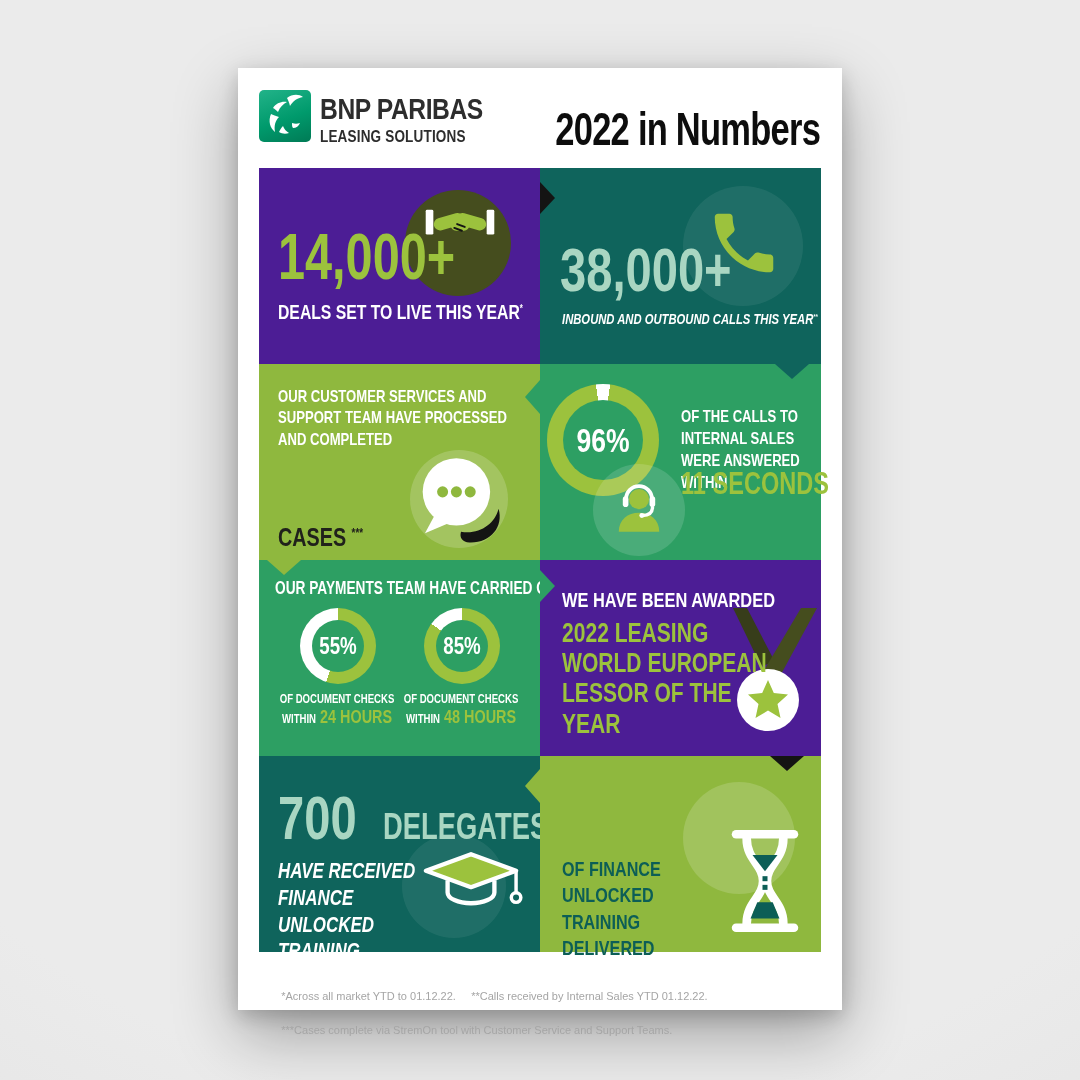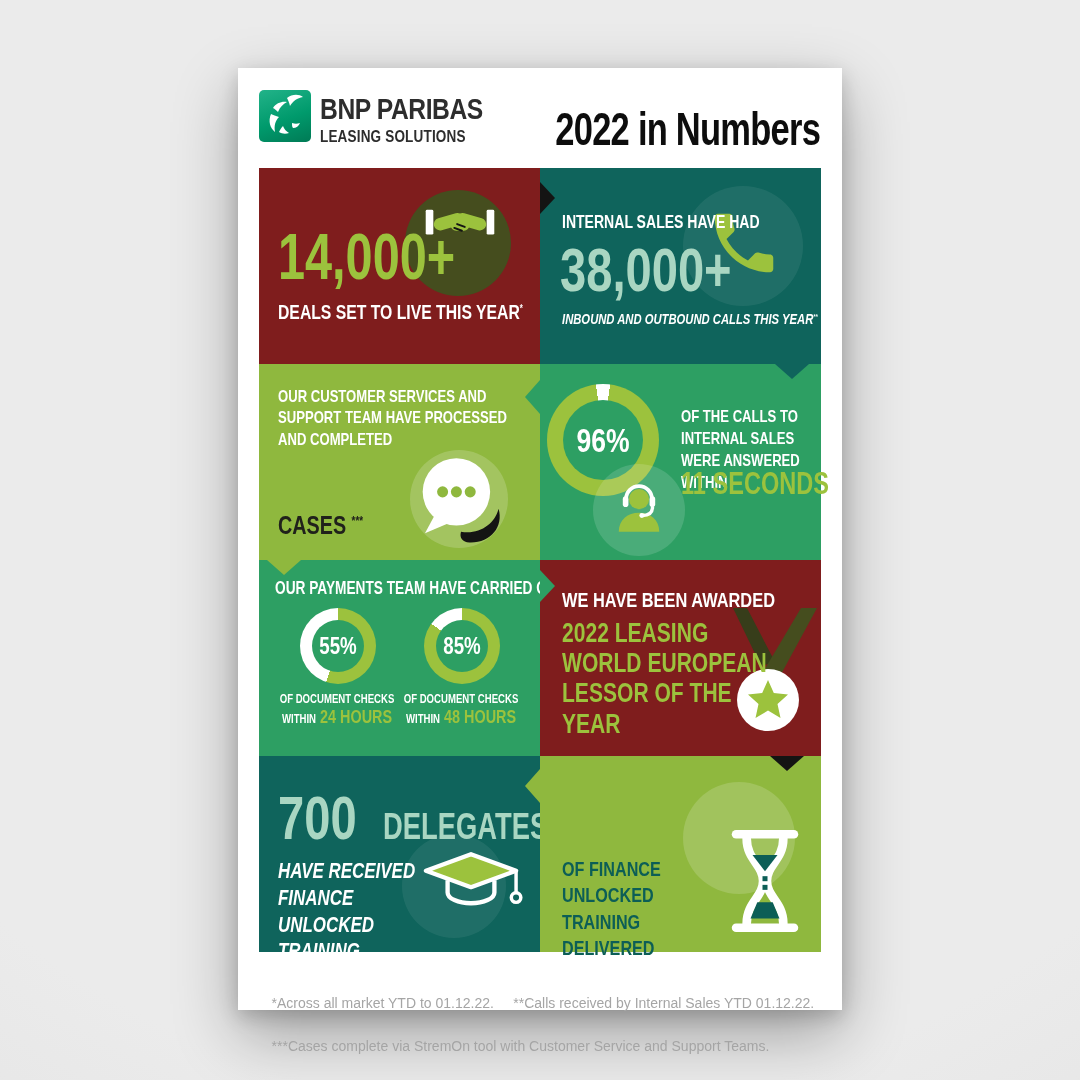--- a/index.html
+++ b/index.html
@@ -21,21 +21,21 @@
   .brand-name{font-weight:bold;font-size:29px;letter-spacing:-.5px;display:inline-block;transform:scaleX(.85);transform-origin:0 0;white-space:nowrap;}
   .brand-sub{font-weight:bold;font-size:16.5px;letter-spacing:.2px;display:inline-block;transform:scaleX(.82);transform-origin:0 0;white-space:nowrap;margin-top:1px;}
   .page-title{
     position:absolute;right:22px;top:34px;color:#0d0d0d;font-weight:bold;font-size:46px;
     transform:scaleX(.75);transform-origin:100% 0;white-space:nowrap;letter-spacing:-1px;
   }
   
   .grid{position:absolute;left:21px;top:100px;width:562px;height:784px;display:grid;
         grid-template-columns:281px 281px;grid-template-rows:196px 196px 196px 196px;}
   .tile{position:relative;overflow:visible;}
-  .bg-black{background:#7f1d1d;}
+  .bg-black{background:#4c1d95;}
   .bg-teal{background:#0f645c;}
   .bg-lime{background:#8fb83e;}
   .bg-emerald{background:#2d9f63;}
   .circle{position:absolute;border-radius:50%;}
   
   .arr{position:absolute;width:0;height:0;z-index:6;}
   .arr-right{border-top:16px solid transparent;border-bottom:16px solid transparent;}
   .arr-left{border-top:17px solid transparent;border-bottom:17px solid transparent;}
   .arr-down{border-left:17px solid transparent;border-right:17px solid transparent;}
   
@@ -45,21 +45,21 @@
   .w{color:#ffffff;} .lime-t{color:#9cc23d;} .mint-t{color:#a9d6c2;}
   .dark-t{color:#20211b;} .tealtxt{color:#0c5e56;}
   .b{font-weight:bold;}
   sup.note{font-size:.5em;vertical-align:.7em;letter-spacing:0;}
   
   .donut{border-radius:50%;position:absolute;display:flex;align-items:center;justify-content:center;}
   .donut .hole{position:absolute;border-radius:50%;display:flex;align-items:center;justify-content:center;}
   .hole-emerald{background:#2d9f63;}
   .donut .pct{font-weight:bold;color:#fff;transform:scaleX(.78);white-space:nowrap;}
   
-  .footnotes{position:absolute;left:18px;top:903px;width:560px;color:#a5a5a5;font-size:14px;line-height:1.55;white-space:pre-wrap;}
+  .footnotes{position:absolute;left:31px;top:903px;width:560px;color:#a5a5a5;font-size:11px;line-height:1.55;white-space:pre-wrap;}
 </style>
 </head>
 <body>
 
 <div class="poster">
 
   <div class="logo-box">
     <svg width="52" height="52" viewBox="0 0 52 52">
       <path d="M28 8 C33 4 40 4 44 7 C38 8 34 11 31 16 C30 12 29 10 28 8 Z" fill="#fff"></path>
       <path d="M14 18 C17 13 23 11 28 12 C24 14 21 17 19 22 C17 20 16 19 14 18 Z" fill="#fff"></path>
@@ -98,23 +98,20 @@
         <span class="cx b w" style="font-size:21px;transform:scaleX(.75);"><span>DEALS SET TO LIVE THIS YEAR</span><sup class="note">*</sup></span>
       </div>
       <div class="arr arr-right" style="right:-15px;top:14px;border-left:15px solid #141413;"></div>
     </div>
 
     <div class="tile bg-teal">
       <div class="circle" style="left:143px;top:18px;width:120px;height:120px;background:rgba(255,255,255,.07);"></div>
       <svg width="78" height="78" viewBox="0 0 24 24" style="position:absolute;left:165px;top:36px;">
         <path fill="#9cc23d" d="M6.62 10.79c1.44 2.83 3.76 5.14 6.59 6.59l2.2-2.2c.27-.27.67-.36 1.02-.24 1.12.37 2.33.57 3.57.57.55 0 1 .45 1 1V20c0 .55-.45 1-1 1-9.39 0-17-7.61-17-17 0-.55.45-1 1-1h3.5c.55 0 1 .45 1 1 0 1.25.2 2.45.57 3.57.11.35.03.74-.25 1.02l-2.2 2.2z"></path>
       </svg>
-      <div style="position:absolute;left:22px;top:44px;">
-        <span class="cx b w" style="font-size:18px;">INTERNAL SALES HAVE HAD</span>
-      </div>
       <div style="position:absolute;left:20px;top:66px;text-decoration:underline;">
         <span class="cx b mint-t" style="font-size:62px;transform:scaleX(.76);">38,000+</span>
       </div>
       <div style="position:absolute;left:22px;top:142px;font-style:italic;">
         <span class="cx b w" style="font-size:15px;transform:scaleX(.75);"><span>INBOUND AND OUTBOUND CALLS THIS YEAR</span><sup class="note">**</sup></span>
       </div>
       <div class="arr arr-down" style="bottom:-15px;left:235px;border-top:15px solid #0f645c;"></div>
     </div>
 
     <div class="tile bg-lime">
@@ -123,21 +120,21 @@
         <path d="M30 52 C42 54 52 47 54.5 37 C58 49 49 59.5 35.5 59 C31 58.8 28.8 56 30 52 Z" fill="#141413"></path>
         <circle cx="27" cy="26" r="22" fill="#ffffff"></circle>
         <path d="M13 41 L6.5 53 L23 46 Z" fill="#ffffff"></path>
         <circle cx="18" cy="26" r="3.6" fill="#8fb83e"></circle>
         <circle cx="27" cy="26" r="3.6" fill="#8fb83e"></circle>
         <circle cx="36" cy="26" r="3.6" fill="#8fb83e"></circle>
       </svg>
       <div style="position:absolute;left:19px;top:22px;width:255px;">
         <span class="cxb b w" style="font-size:17px;line-height:1.25;width:325px;transform:scaleX(.77);">OUR CUSTOMER SERVICES AND SUPPORT TEAM HAVE PROCESSED AND COMPLETED</span>
       </div>
-      <div style="position:absolute;left:19px;top:146px;">
+      <div style="position:absolute;left:19px;top:158px;">
         <span class="cx b dark-t" style="font-size:26px;transform:scaleX(.76);"><span>CASES</span> <sup class="note">***</sup></span>
       </div>
       <div class="arr arr-down" style="bottom:-15px;left:8px;border-top:15px solid #8fb83e;"></div>
     </div>
 
     <div class="tile bg-emerald">
       <div class="donut" style="left: 7px; top: 20px; width: 112px; height: 112px; background: conic-gradient(from 7.2deg, rgb(156, 194, 61) 0deg, rgb(156, 194, 61) 345.6deg, rgb(255, 255, 255) 345.6deg, rgb(255, 255, 255) 360deg); text-align: center;">
         <div class="hole hole-emerald" style="width:80px;height:80px;">
           <span class="pct" style="font-size:34px;">96%</span>
         </div>

